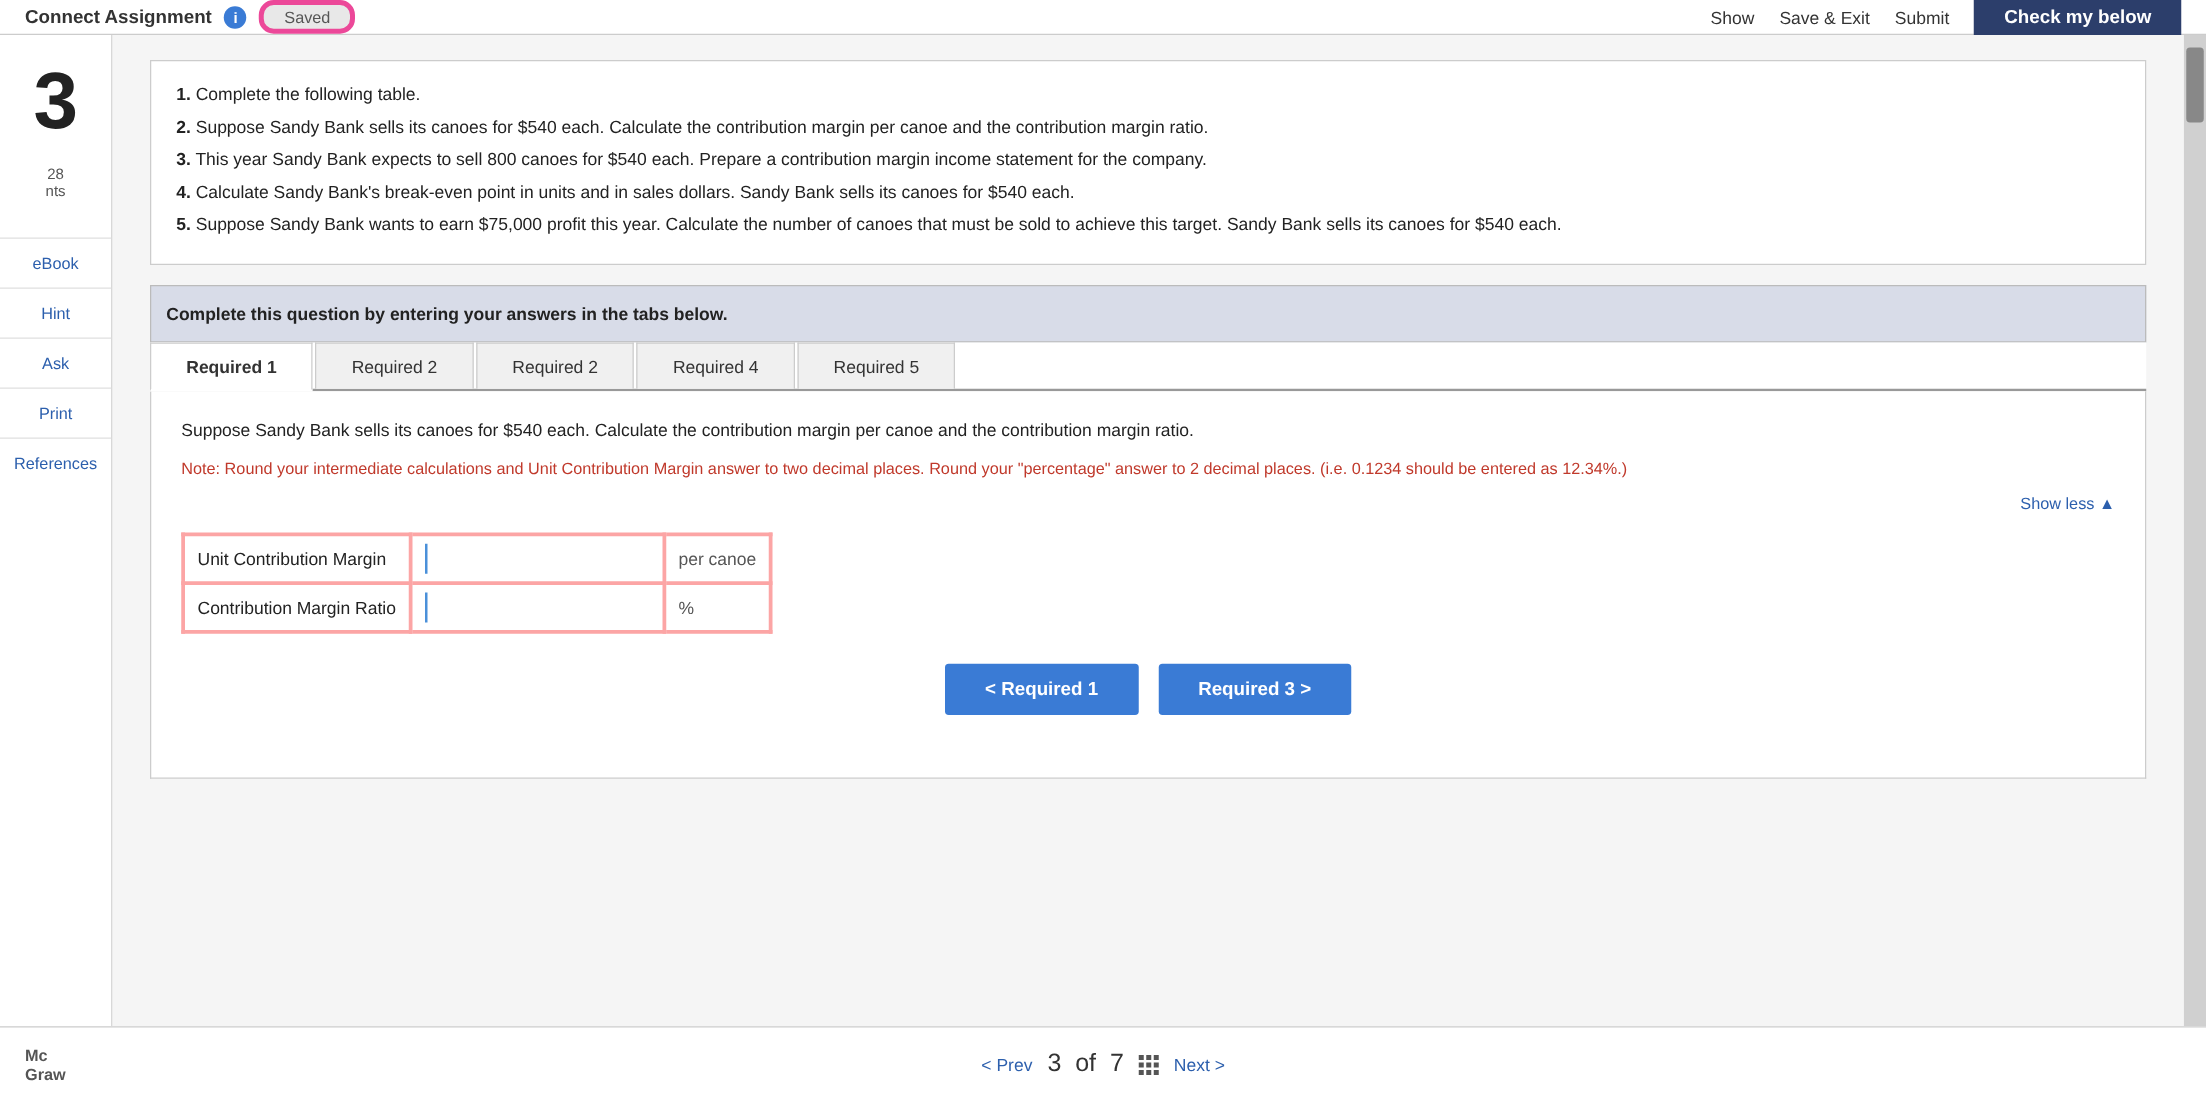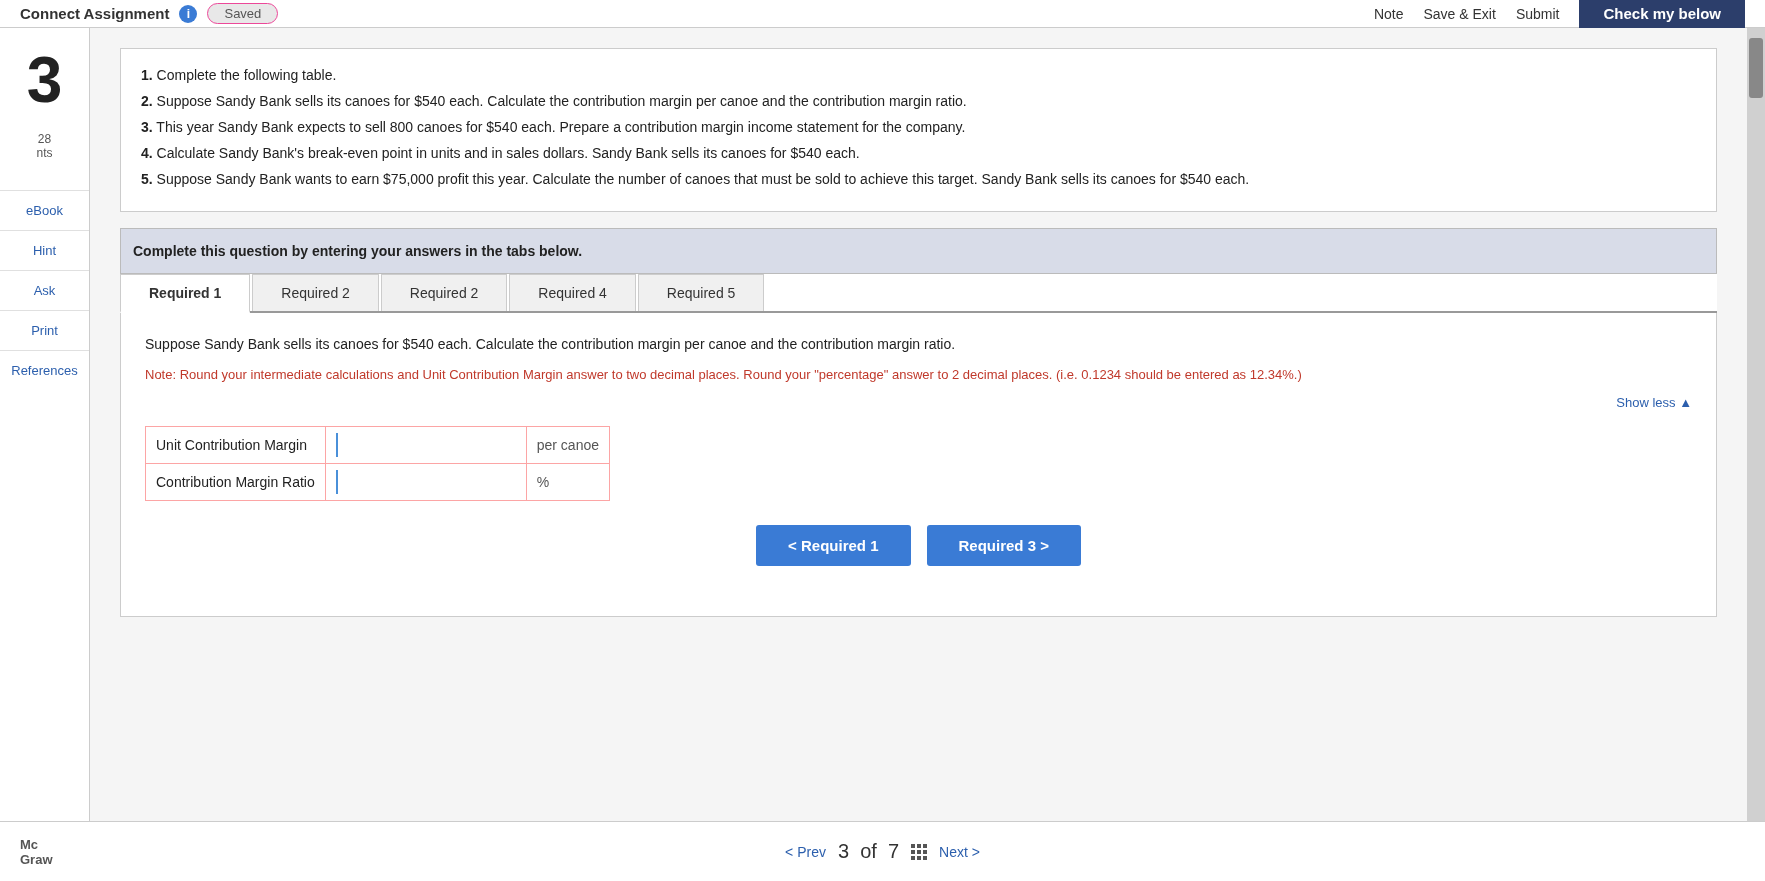--- a/index.html
+++ b/index.html
@@ -40,21 +40,21 @@
       color: #fff;
       font-size: 12px;
       font-weight: bold;
       display: inline-flex;
       align-items: center;
       justify-content: center;
       cursor: pointer;
     }
     .saved-badge {
       background: #e8e8e8;
-      border: 1px solid #ec4899;
+      border: 4px solid #ec4899;
       border-radius: 12px;
       padding: 2px 16px;
       font-size: 13px;
       color: #555;
     }
     .top-bar-right {
       display: flex;
       align-items: center;
       gap: 20px;
     }
@@ -220,21 +220,21 @@
       margin-bottom: 16px;
     }
 
     
     .answer-table {
       border-collapse: collapse;
       margin-bottom: 24px;
       width: auto;
     }
     .answer-table td {
-      border: 1px solid #fca5a5;
+      border: 3px solid #fca5a5;
       padding: 6px 10px;
       font-size: 14px;
       white-space: nowrap;
     }
     .answer-table input[type="text"] {
       border: none;
       border-left: 2px solid #4a90d9;
       outline: none;
       width: 180px;
       font-size: 14px;
@@ -323,21 +323,21 @@
 </head>
 <body>
 
 <div class="top-bar">
   <div class="top-bar-left">
     <span class="top-bar-title">Connect Assignment</span>
     <span class="info-icon">i</span>
     <span class="saved-badge">Saved</span>
   </div>
   <div class="top-bar-right">
-    <a class="top-bar-link">Note</a>
+    <a class="top-bar-link">Show</a>
     <a class="top-bar-link">Save &amp; Exit</a>
     <a class="top-bar-link">Submit</a>
     <button class="btn-check-work">Check my below</button>
   </div>
 </div>
 
 <div class="main-layout">
 
   <div class="sidebar">
     <div class="question-number">3</div>

